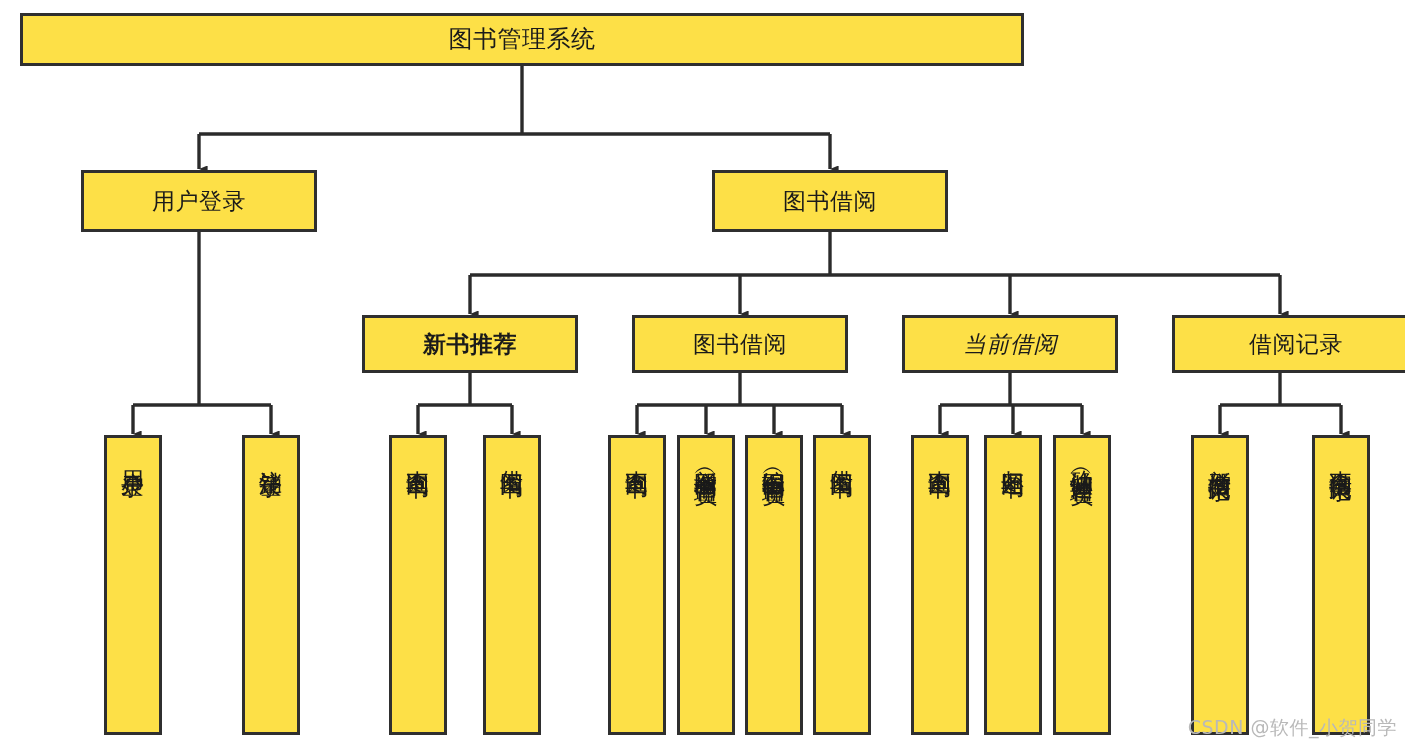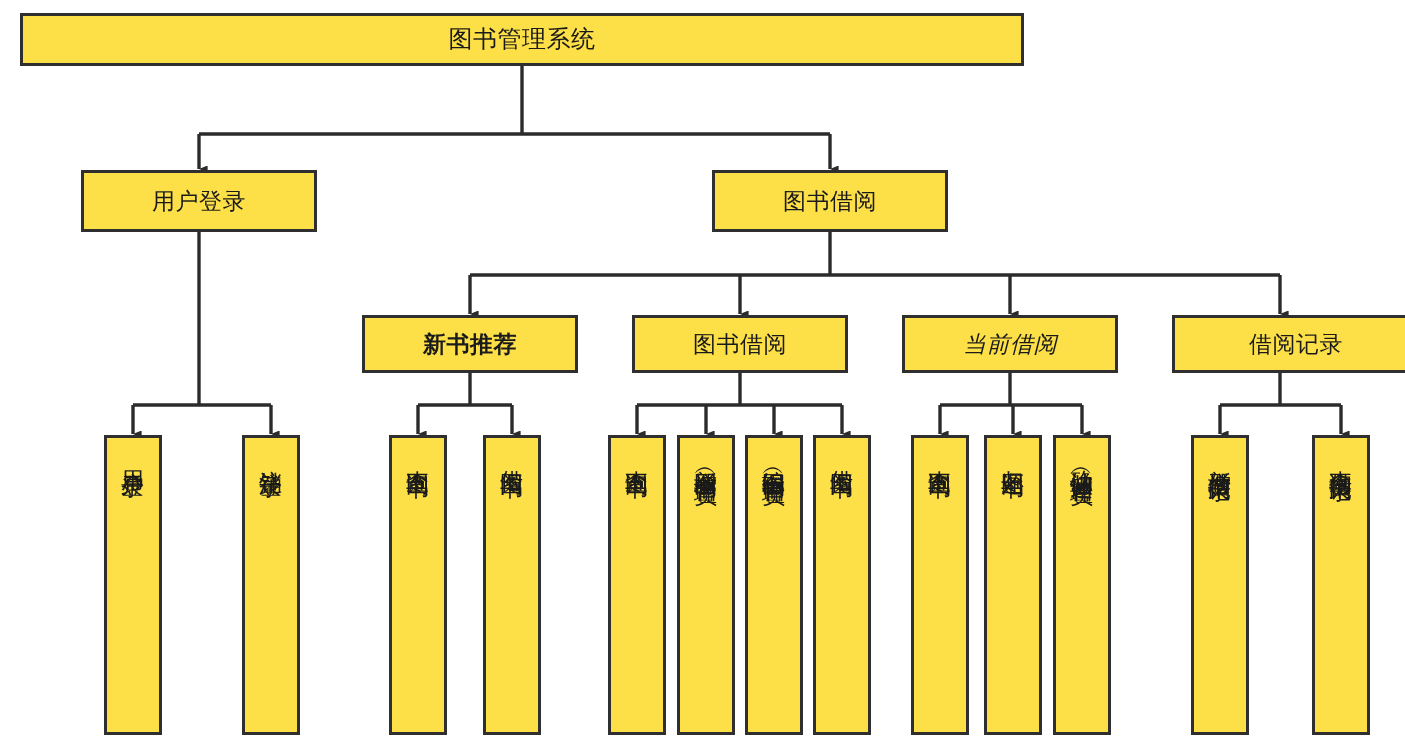--- a/index.html
+++ b/index.html
@@ -186,13 +186,14 @@
         <span class="label">确认归还（管理员）</span>
       </div>
       <div class="node level4 vertical" style="left: 1191px; top: 435px; width: 58px; height: 300px;">
         <span class="label">新增借阅记录</span>
       </div>
       <div class="node level4 vertical" style="left: 1312px; top: 435px; width: 58px; height: 300px;">
         <span class="label">查询借阅记录</span>
       </div>
     </div>
 
+  <div id="watermark">CSDN @软件_小贺同学</div>
 </div>
 
 </body></html>

